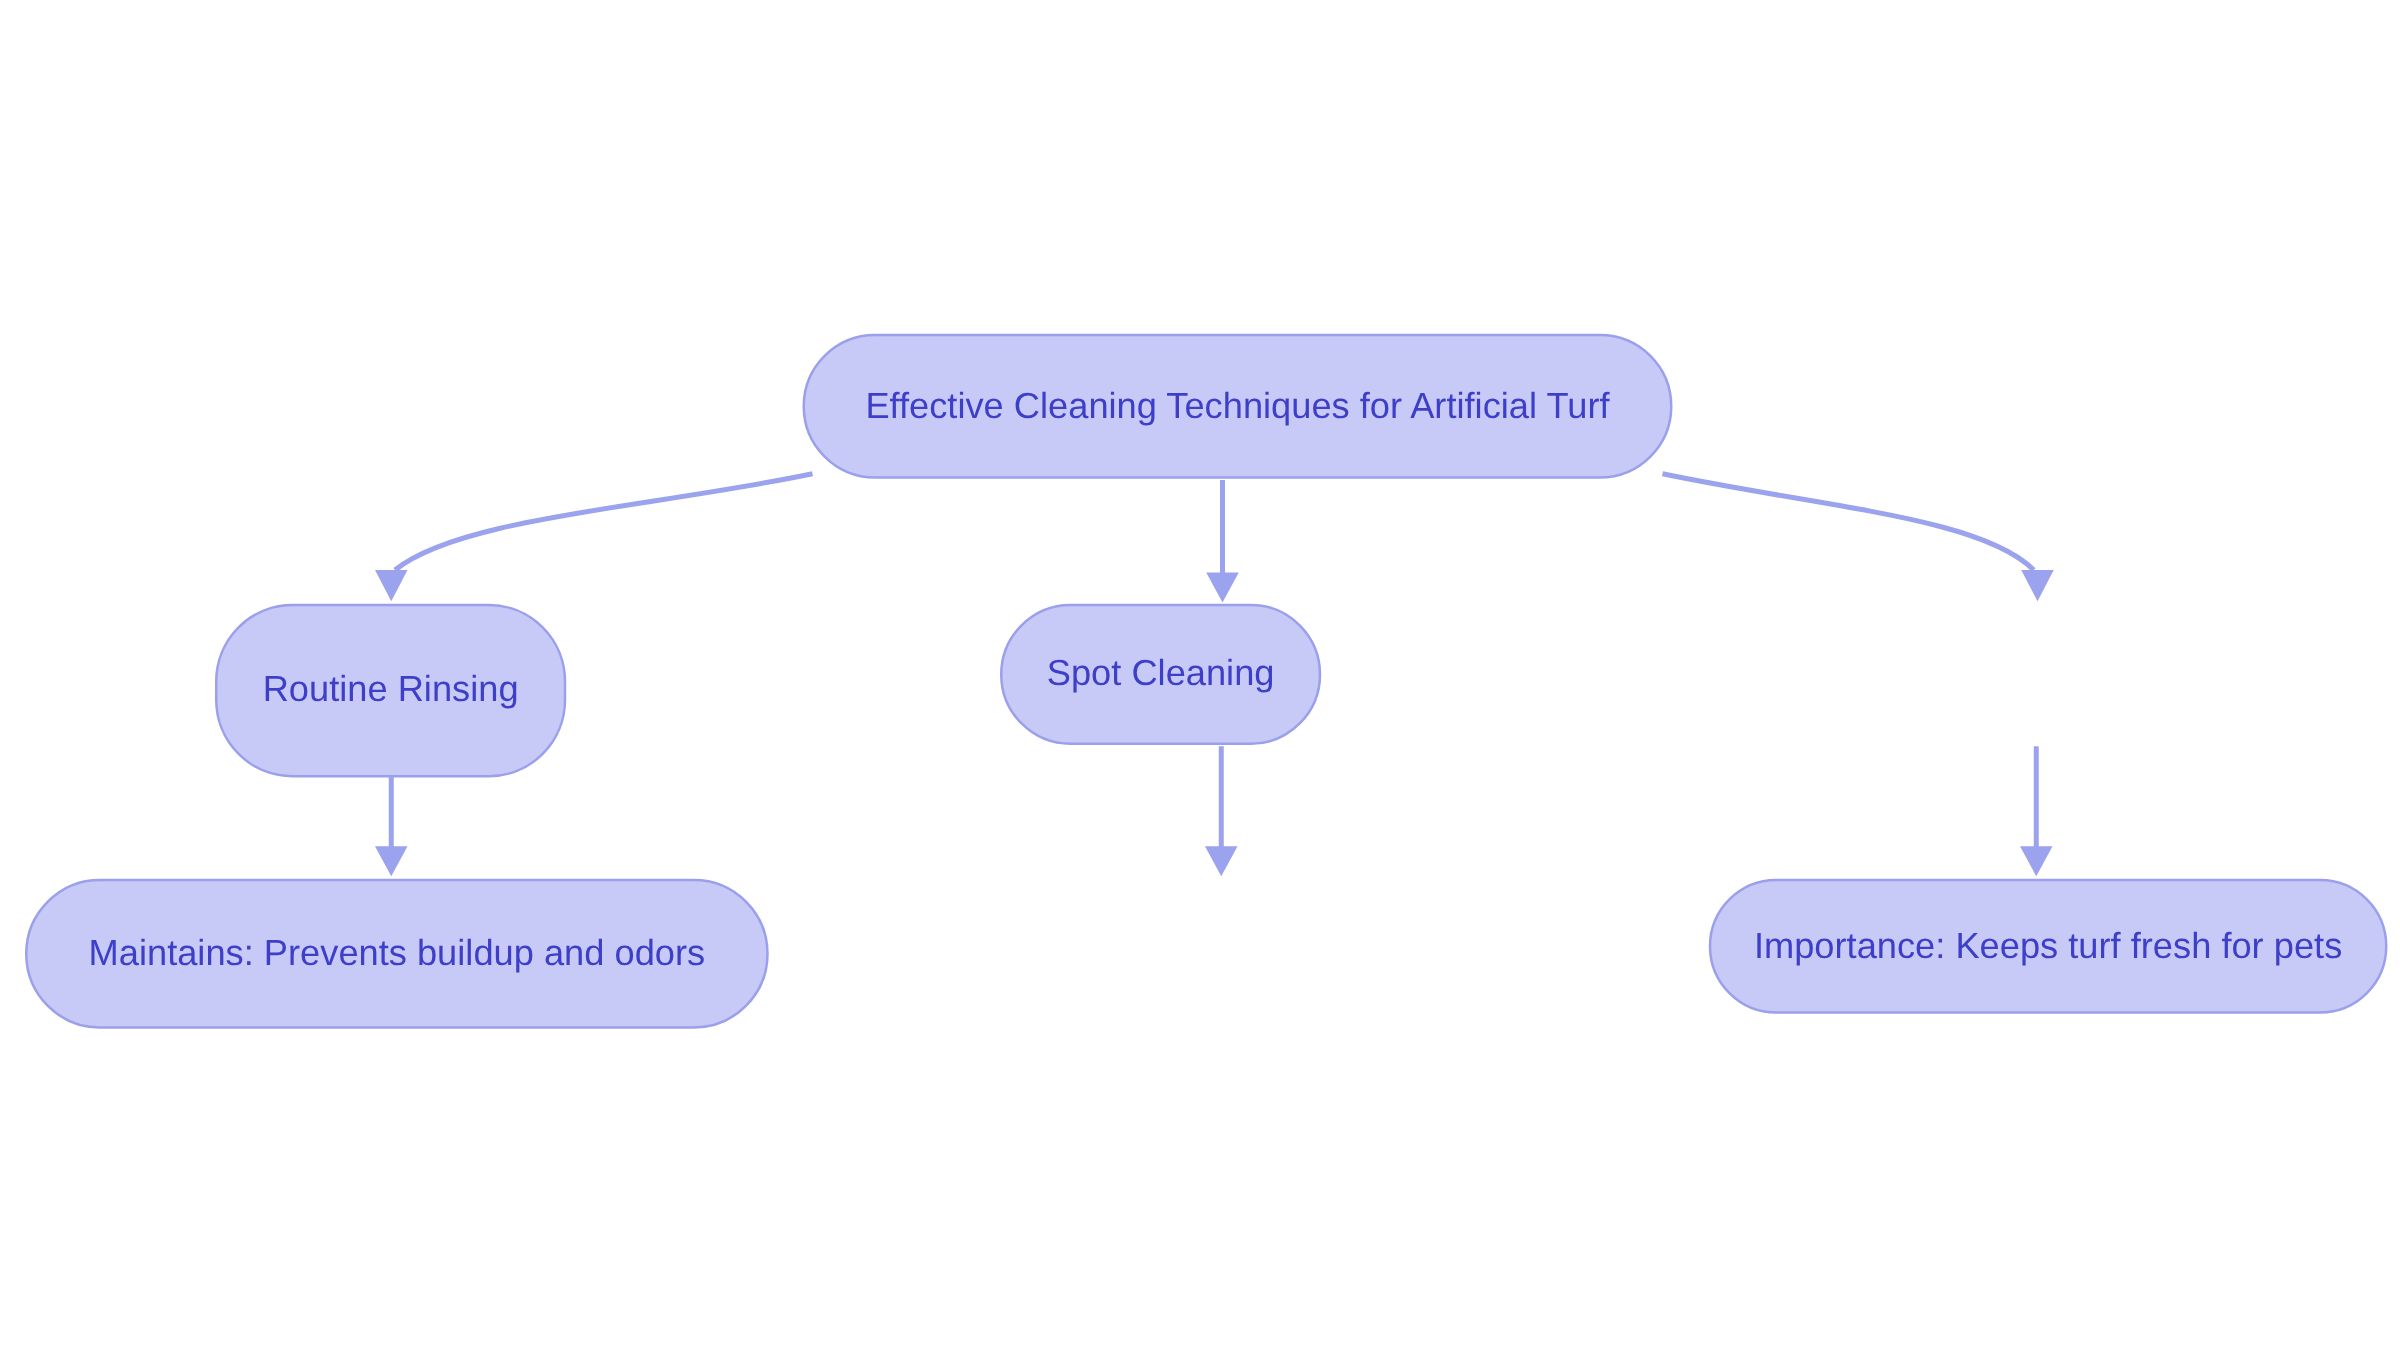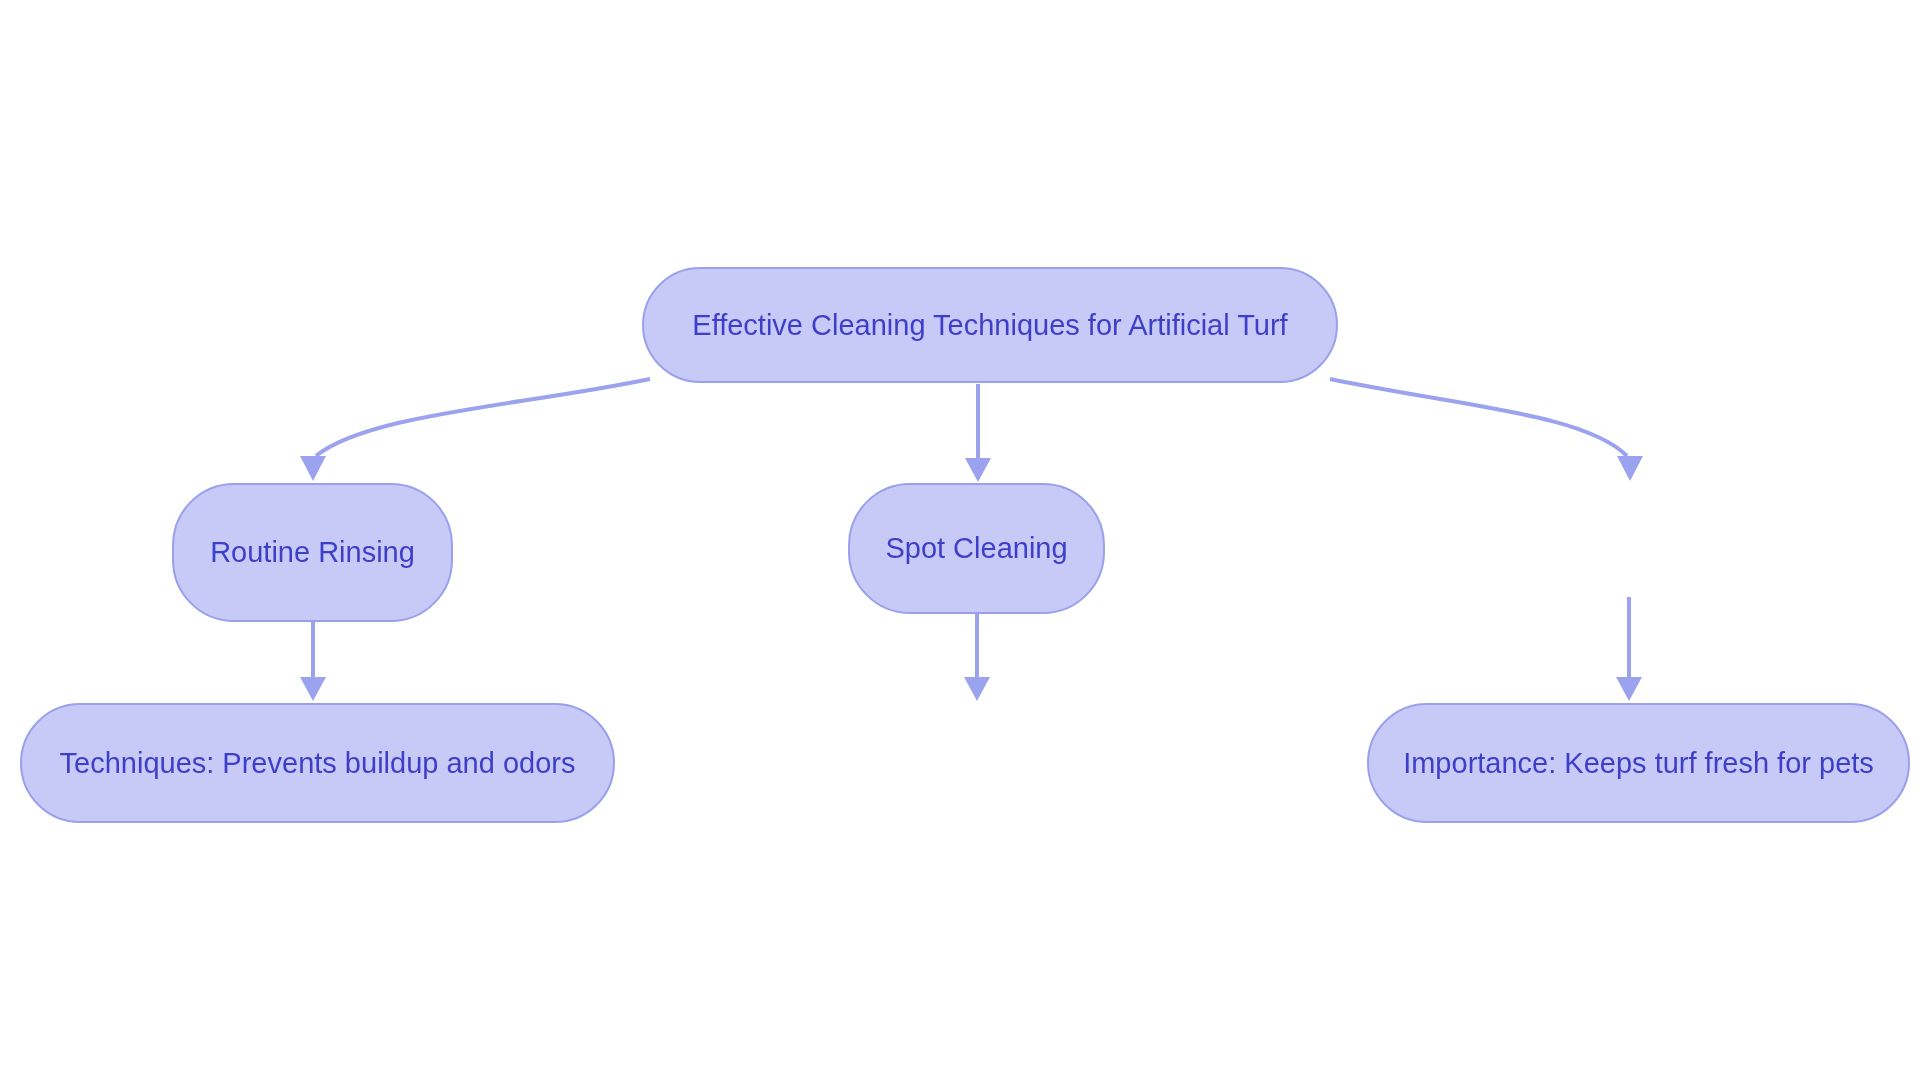--- a/index.html
+++ b/index.html
@@ -44,25 +44,25 @@
     border: 2px solid var(--node-border, #9aa0ec);
     border-radius: 62px;
     color: var(--text, #3e3fc9);
     font-size: 29px;
     line-height: 1.2;
     white-space: nowrap;
   }
   
   #node-root     { left: 642px;  top: 267px; width: 696px; height: 116px; }
   #node-routine  { left: 172px;  top: 483px; width: 281px; height: 139px; }
-  #node-spot     { left: 848px;  top: 483px; width: 257px; height: 131px; }
+  #node-spot     { left: 800px;  top: 483px; width: 257px; height: 113px; }
   #node-odor     { left: 1510px; top: 483px; width: 238px; height: 113px; }
   #node-imp-routine { left: 20px;   top: 703px; width: 595px; height: 120px; }
   #node-imp-spot    { left: 708px;  top: 703px; width: 551px; height: 120px; }
-  #node-imp-odor    { left: 1367px; top: 703px; width: 543px; height: 120px; }
+  #node-imp-odor    { left: 1367px; top: 703px; width: 543px; height: 108px; }
 </style>
 </head>
 <body>
 
 <div class="canvas">
 
   <svg class="edges-layer" viewBox="0 0 1920 1083" xmlns="http://www.w3.org/2000/svg">
 
     <g>
       <path class="edge-path" d="M 650 379 C 520 406, 368 414, 316 456"></path>
@@ -102,21 +102,21 @@
   <div class="node" id="node-routine">
     <span>Routine Rinsing</span>
   </div>
 
   <div class="node" id="node-spot">
     <span>Spot Cleaning</span>
   </div>
 
 
   <div class="node" id="node-imp-routine">
-    <span>Techniques: Prevents buildup and odors</span>
+    <span>Maintains: Prevents buildup and odors</span>
   </div>
 
 
   <div class="node" id="node-imp-odor">
     <span>Importance: Keeps turf fresh for pets</span>
   </div>
 
 </div>
 
 </body></html>

